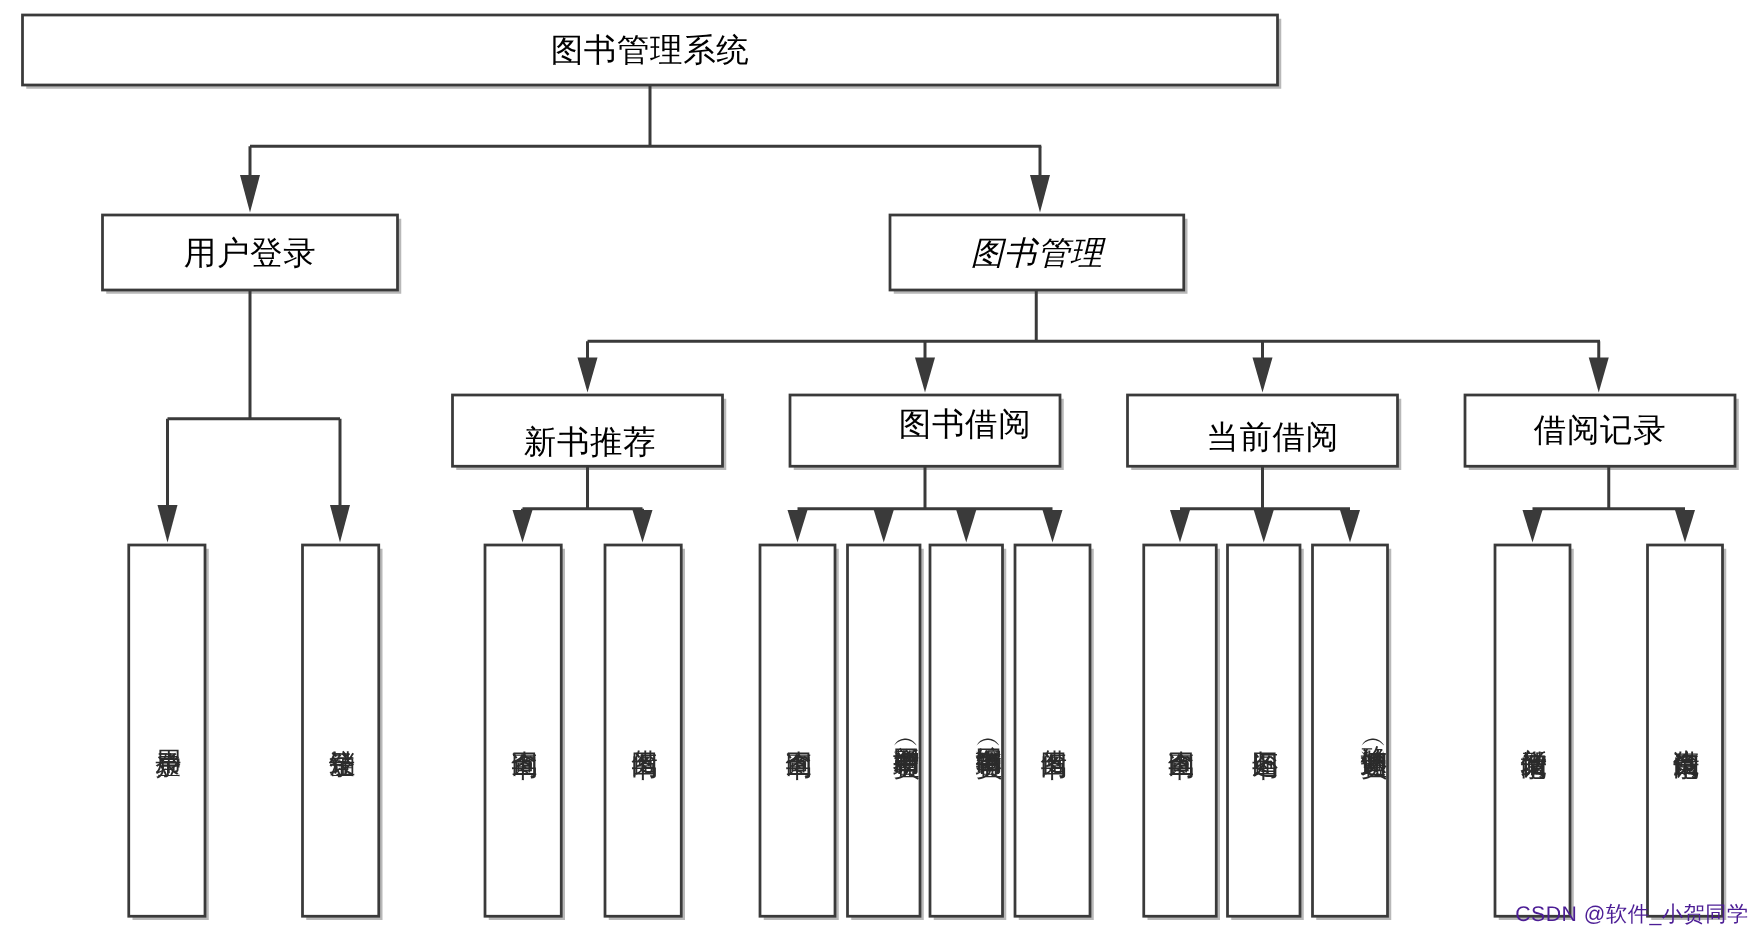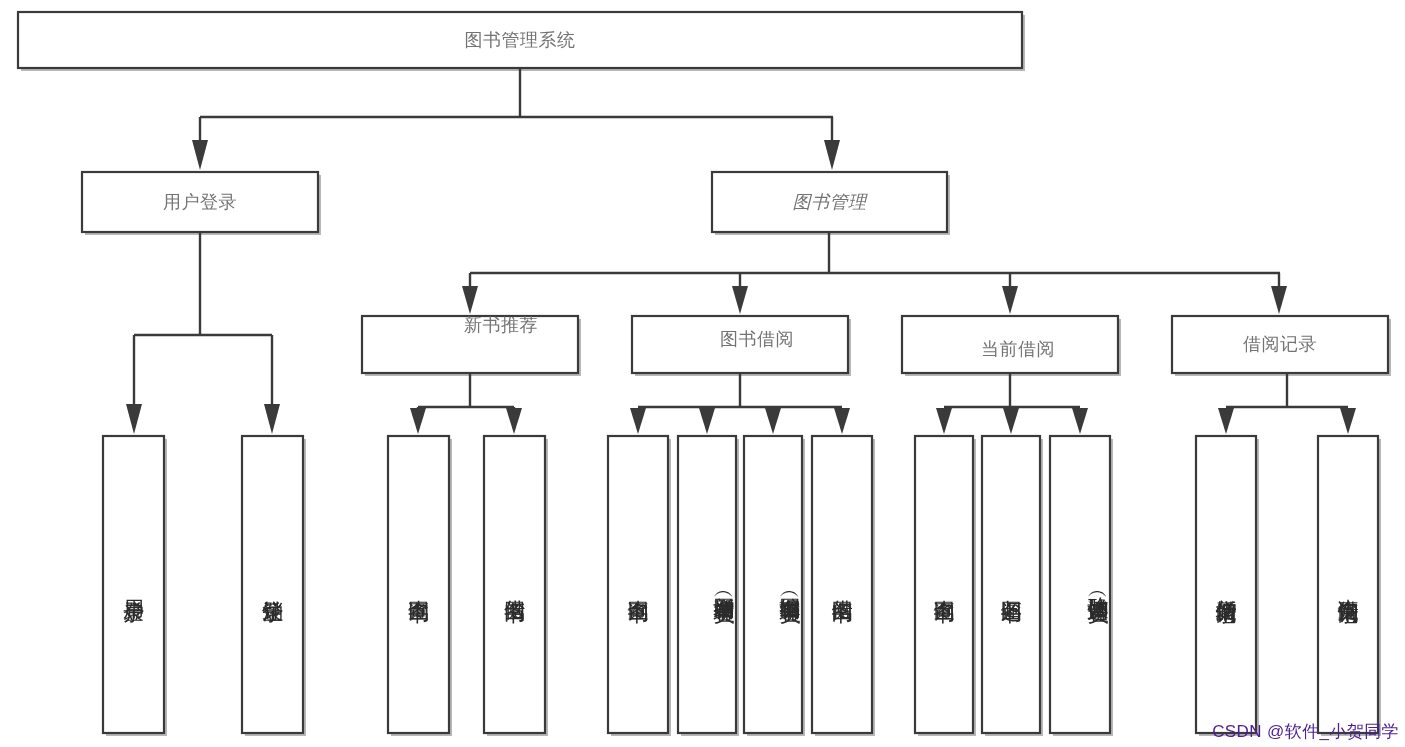--- a/index.html
+++ b/index.html
@@ -41,22 +41,22 @@
   }
   .arrow-head {
     fill: #3a3a3a;
     stroke: none;
   }
   .node-label-h {
     position: absolute;
     display: flex;
     align-items: center;
     justify-content: center;
-    color: #737373;
-    font-size: 18px;
+    color: #000000;
+    font-size: 26px;
     line-height: 1.25;
     letter-spacing: 0.5px;
     white-space: nowrap;
     pointer-events: none;
   }
   .node-label-v {
     position: absolute;
     display: flex;
     align-items: center;
     justify-content: center;
@@ -187,22 +187,22 @@
     <path class="connector" d="M 1226 407 L 1348 407"></path>
     <polygon class="arrow-head" points="1218,408 1234,408 1226,434"></polygon>
     <polygon class="arrow-head" points="1340,408 1356,408 1348,434"></polygon>
   </svg>
 
   <div class="node-label-h" style="left:18px; top:12px; width:1004px; height:56px;">图书管理系统</div>
 
   <div class="node-label-h" style="left:82px; top:172px; width:236px; height:60px;">用户登录</div>
   <div class="node-label-h" style="left:712px; top:172px; width:235px; height:60px;font-style:italic;">图书管理</div>
 
-  <div class="node-label-h" style="left:362px; top:297px; width:220px; height:57px;margin-left:29px;">新书推荐</div>
-  <div class="node-label-h" style="left:649px; top:316px; width:216px; height:46px;">图书借阅</div>
+  <div class="node-label-h" style="left:362px; top:325px; width:220px; height:57px;">新书推荐</div>
+  <div class="node-label-h" style="left:664px; top:316px; width:216px; height:46px;">图书借阅</div>
   <div class="node-label-h" style="left:910px; top:316px; width:216px; height:67px;">当前借阅</div>
   <div class="node-label-h" style="left:1172px; top:316px; width:216px; height:57px;">借阅记录</div>
 
   <div class="node-label-v" style="left:103px; top:436px; width:61px; height:297px;">用户登录</div>
   <div class="node-label-v" style="left:242px; top:436px; width:61px; height:297px;">注销登录</div>
 
   <div class="node-label-v" style="left:388px; top:436px; width:61px; height:297px;">查询图书</div>
   <div class="node-label-v" style="left:484px; top:436px; width:61px; height:297px;">借阅图书</div>
 
   <div class="node-label-v" style="left:608px; top:436px; width:60px; height:297px;">查询图书</div>

